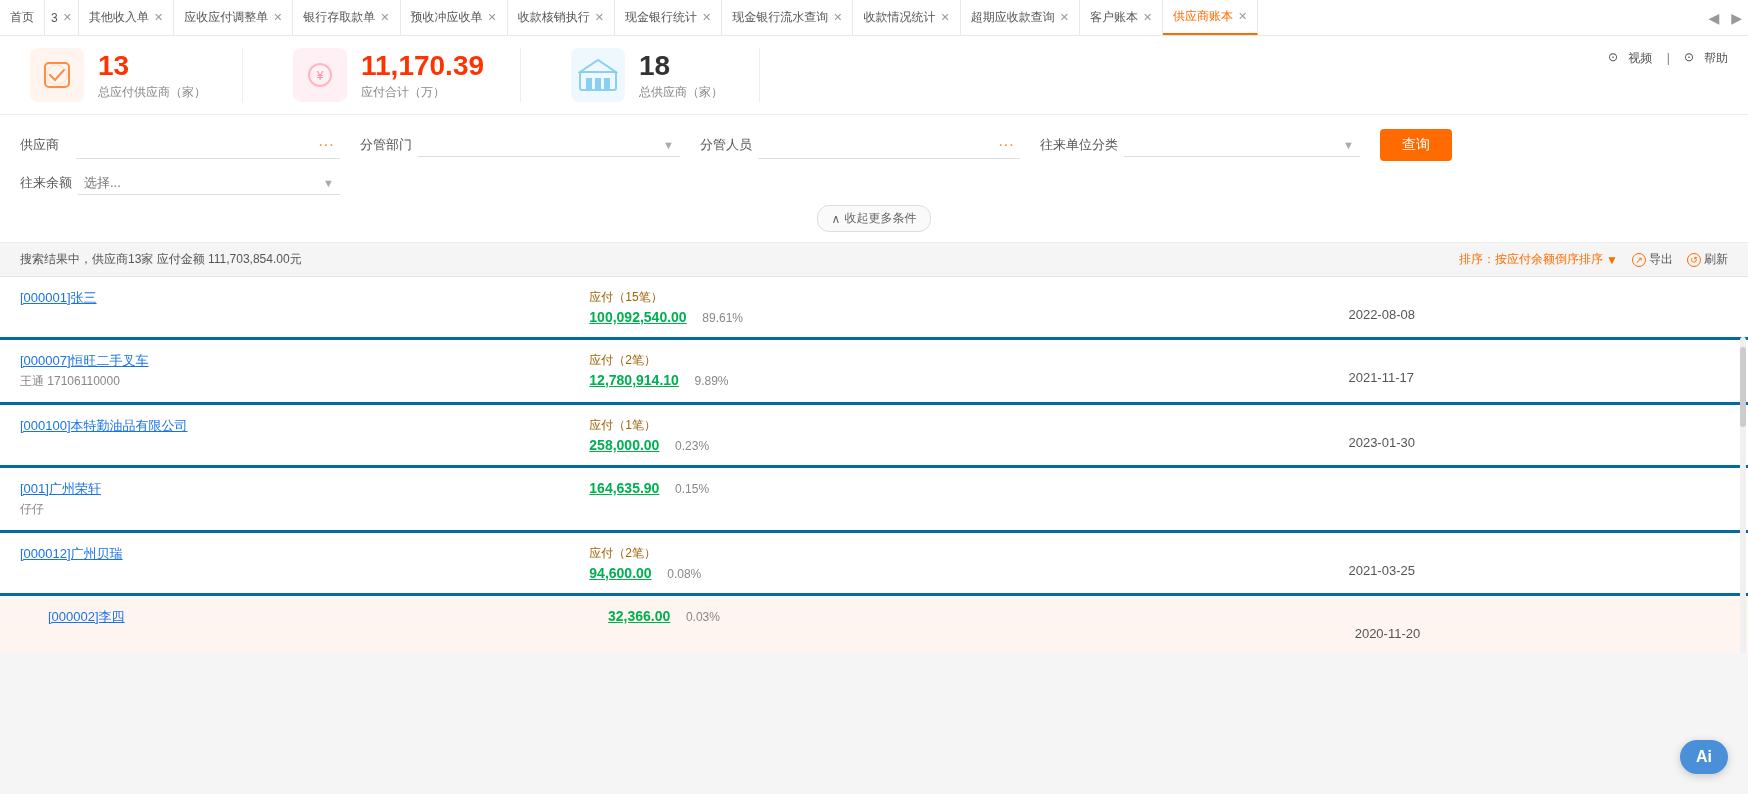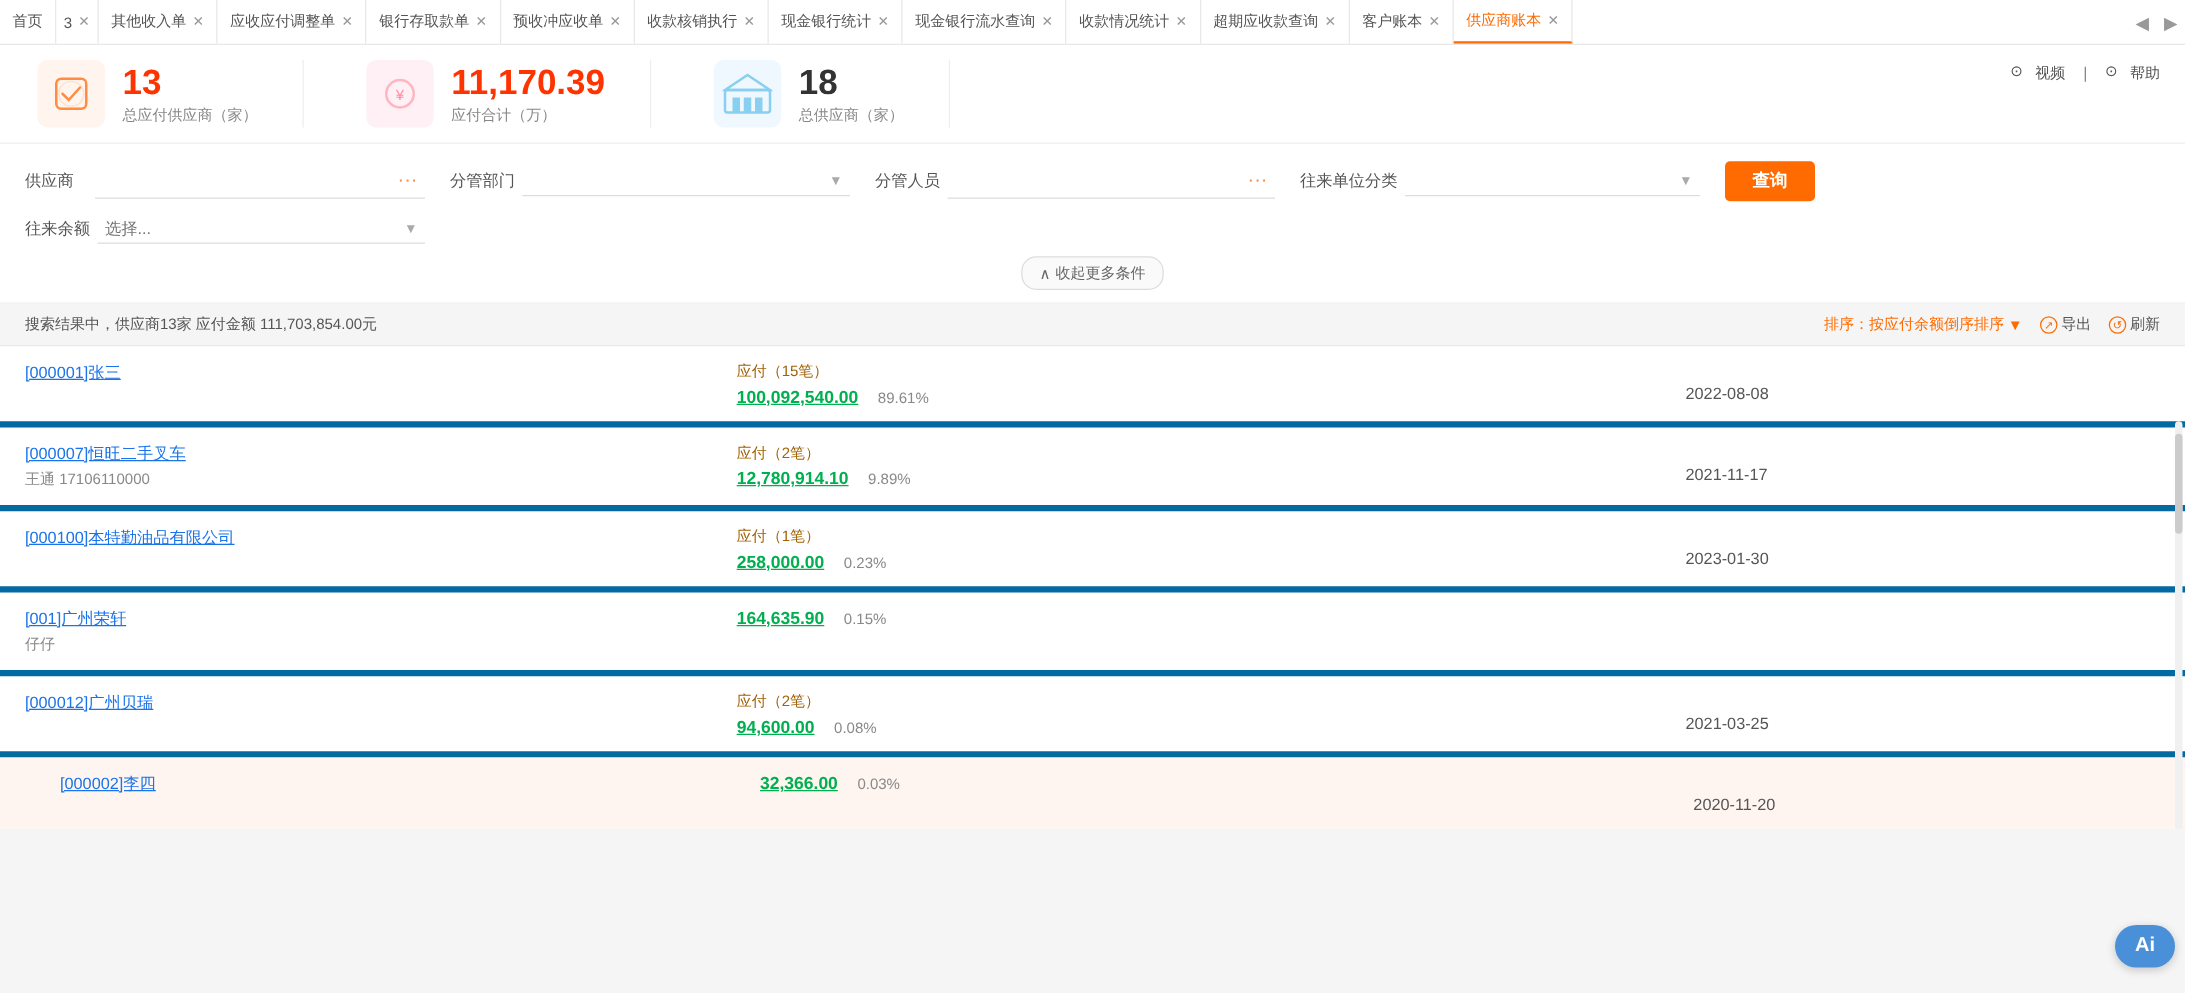--- a/index.html
+++ b/index.html
@@ -144,21 +144,21 @@
     }
     .dots-btn { color: #ff8c42; cursor: pointer; font-size: 16px; }
     .search-btn {
       background: #ff6b00;
       color: #fff;
       border: none;
       padding: 7px 22px;
       border-radius: 4px;
       cursor: pointer;
       font-size: 14px;
-      font-weight: bold;
+      font-weight: normal;
     }
     .collapse-btn {
       display: flex;
       align-items: center;
       justify-content: center;
       gap: 4px;
       margin: 0 auto;
       padding: 4px 14px;
       border: 1px solid #ddd;
       border-radius: 12px;
@@ -224,21 +224,21 @@
       color: #666;
       font-weight: normal;
     }
     .col-supplier { flex: 3; }
     .col-transaction { flex: 4; }
     .col-last-pay { flex: 2; }
 
     .table-row {
       display: flex;
       padding: 12px 20px;
-      border-bottom: 5px solid #0369a1;
+      border-bottom: 3px solid #0369a1;
       align-items: flex-start;
     }
     .table-row:last-child { border-bottom: none; }
     .table-row.highlighted { background: #fff5f0; padding-left: 48px; }
     .supplier-link {
       color: #1a73e8;
       text-decoration: underline;
       cursor: pointer;
       font-size: 13px;
     }
@@ -529,16 +529,16 @@
         <span class="transaction-pct">0.03%</span>
       </div>
       <div class="col-last-pay last-pay-date">2020-11-20</div>
     </div>
   </div>
 
   <div style="position:absolute; right:2px; top:60px; width:6px; height:600px; background:#f0f0f0; border-radius:3px;">
     <div style="width:6px; height:80px; background:#ccc; border-radius:3px; margin-top:10px;"></div>
   </div>
 
-  <div style="position:fixed; right:8px; bottom:20px; background:#4a90d9; color:#fff; border-radius:20px; padding:8px 16px; font-weight:bold; font-size:16px; cursor:pointer; box-shadow:0 2px 8px rgba(0,0,0,0.2);">
+  <div style="position:fixed; right:20px; bottom:20px; background:#4a90d9; color:#fff; border-radius:20px; padding:8px 16px; font-weight:bold; font-size:16px; cursor:pointer; box-shadow:0 2px 8px rgba(0,0,0,0.2);">
     <span>Ai</span>
   </div>
 </div>
 
 </body></html>

